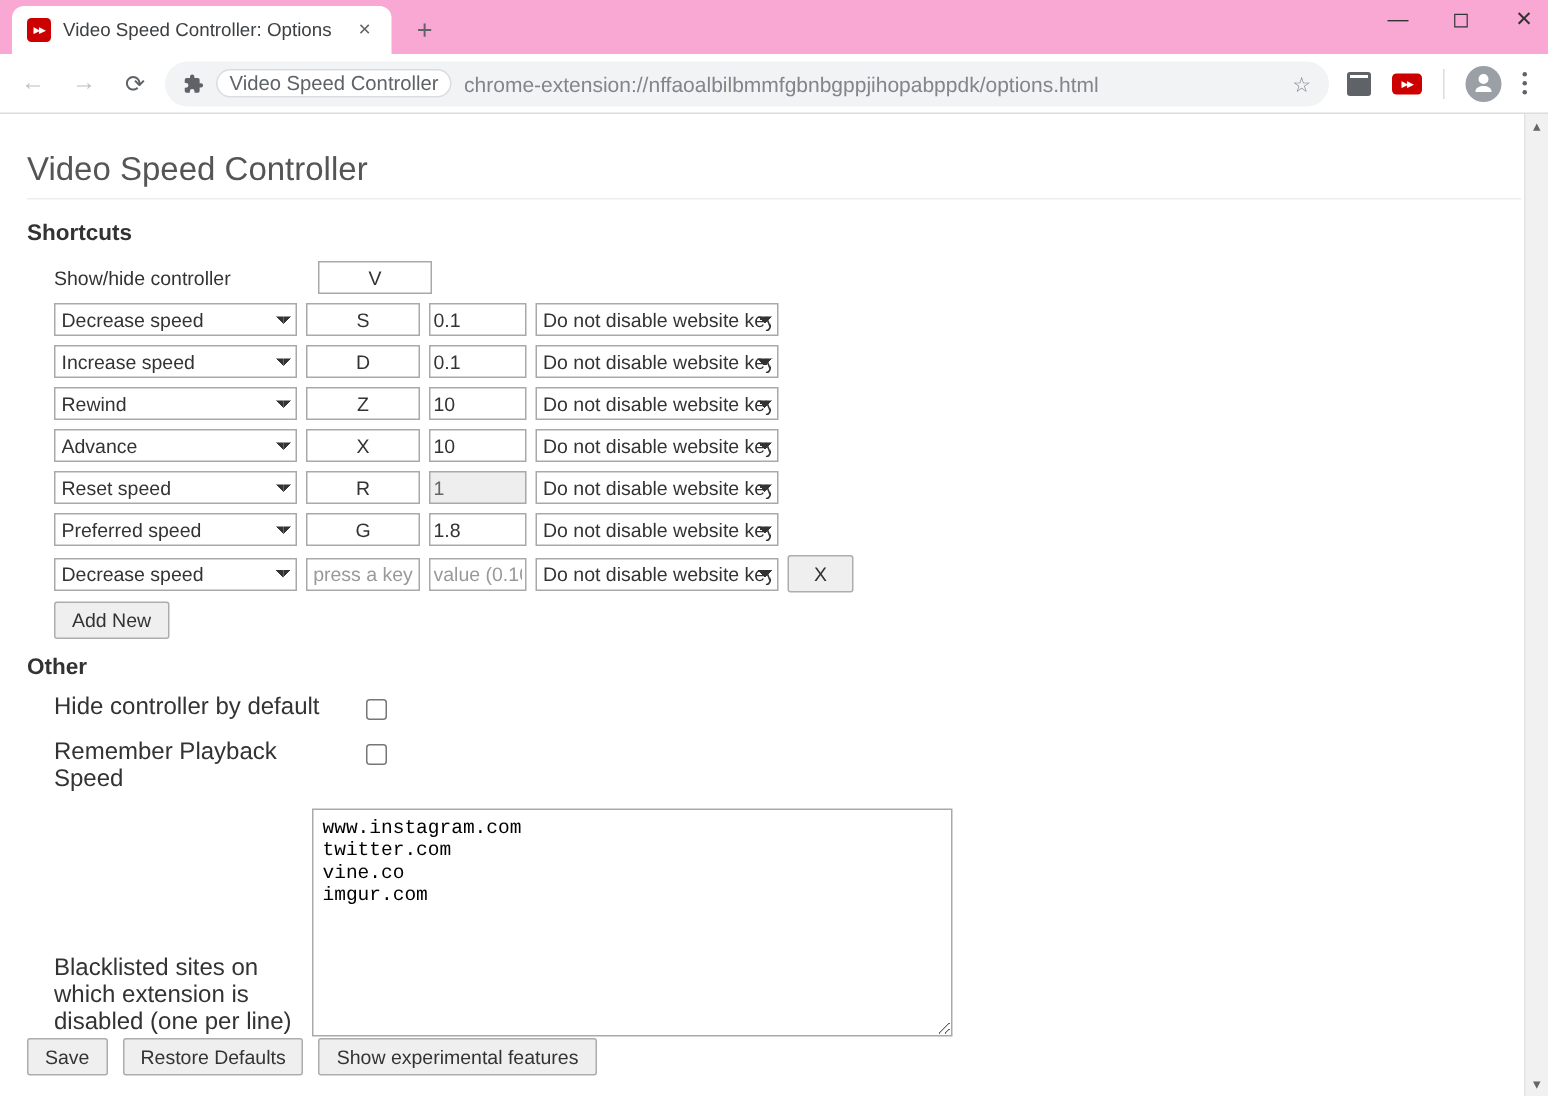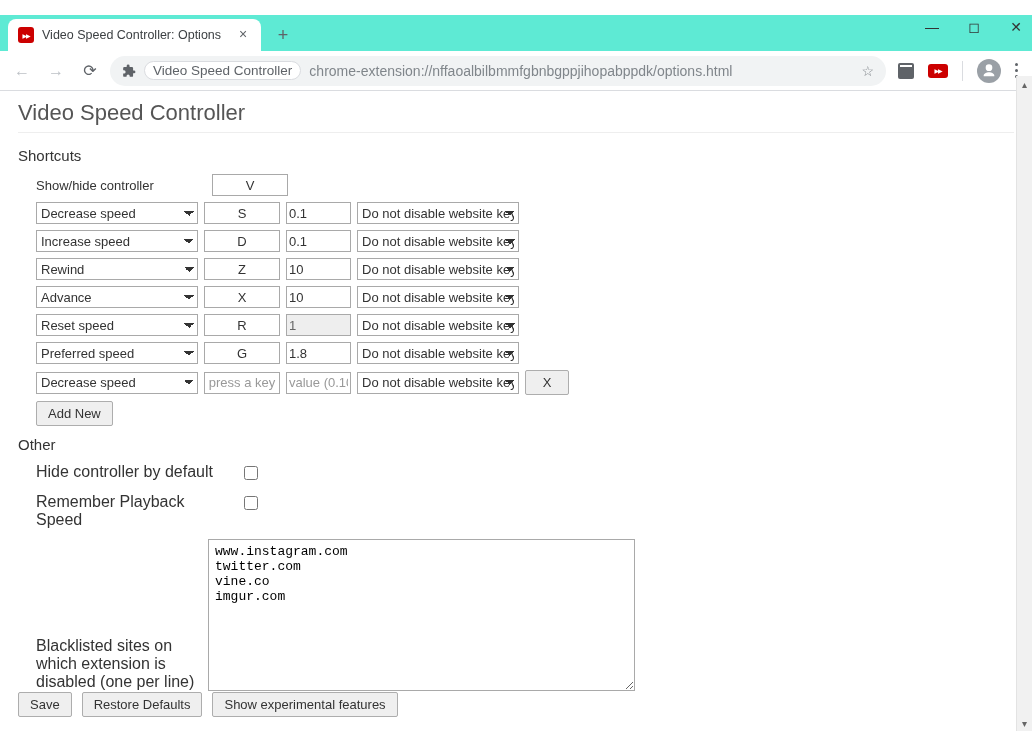--- a/index.html
+++ b/index.html
@@ -8,21 +8,21 @@
     font-family: -apple-system, BlinkMacSystemFont, "Segoe UI", Arial, sans-serif;
     font-size: 13px;
     color: #333;
     background: #fff;
     width: 1032px;
     height: 731px;
     overflow: hidden;
     position: relative;
   }
   
-  .chrome { background: #5eead4; margin-top: 15px; }
+  .chrome { background: #f9a8d4; }
   .tabstrip {
     display: flex;
     align-items: flex-end;
     height: 36px;
     padding-left: 8px;
     position: relative;
   }
   .tab {
     display: flex;
     align-items: center;
@@ -114,21 +114,21 @@
   }
   h1 {
     font-size: 22px;
     font-weight: 400;
     color:#555;
     margin: 8px 0 6px 0;
   }
   hr.thin { border:none;border-top:1px solid #eee; margin:0 0 14px 0;}
   h2 {
     font-size: 15px;
-    font-weight: 400;
+    font-weight: 700;
     color:#333;
     margin: 10px 0 10px 0;
   }
   .rows { margin-left: 18px; }
   .row {
     display:flex;
     align-items:center;
     gap:6px;
     margin-bottom:6px;
   }

